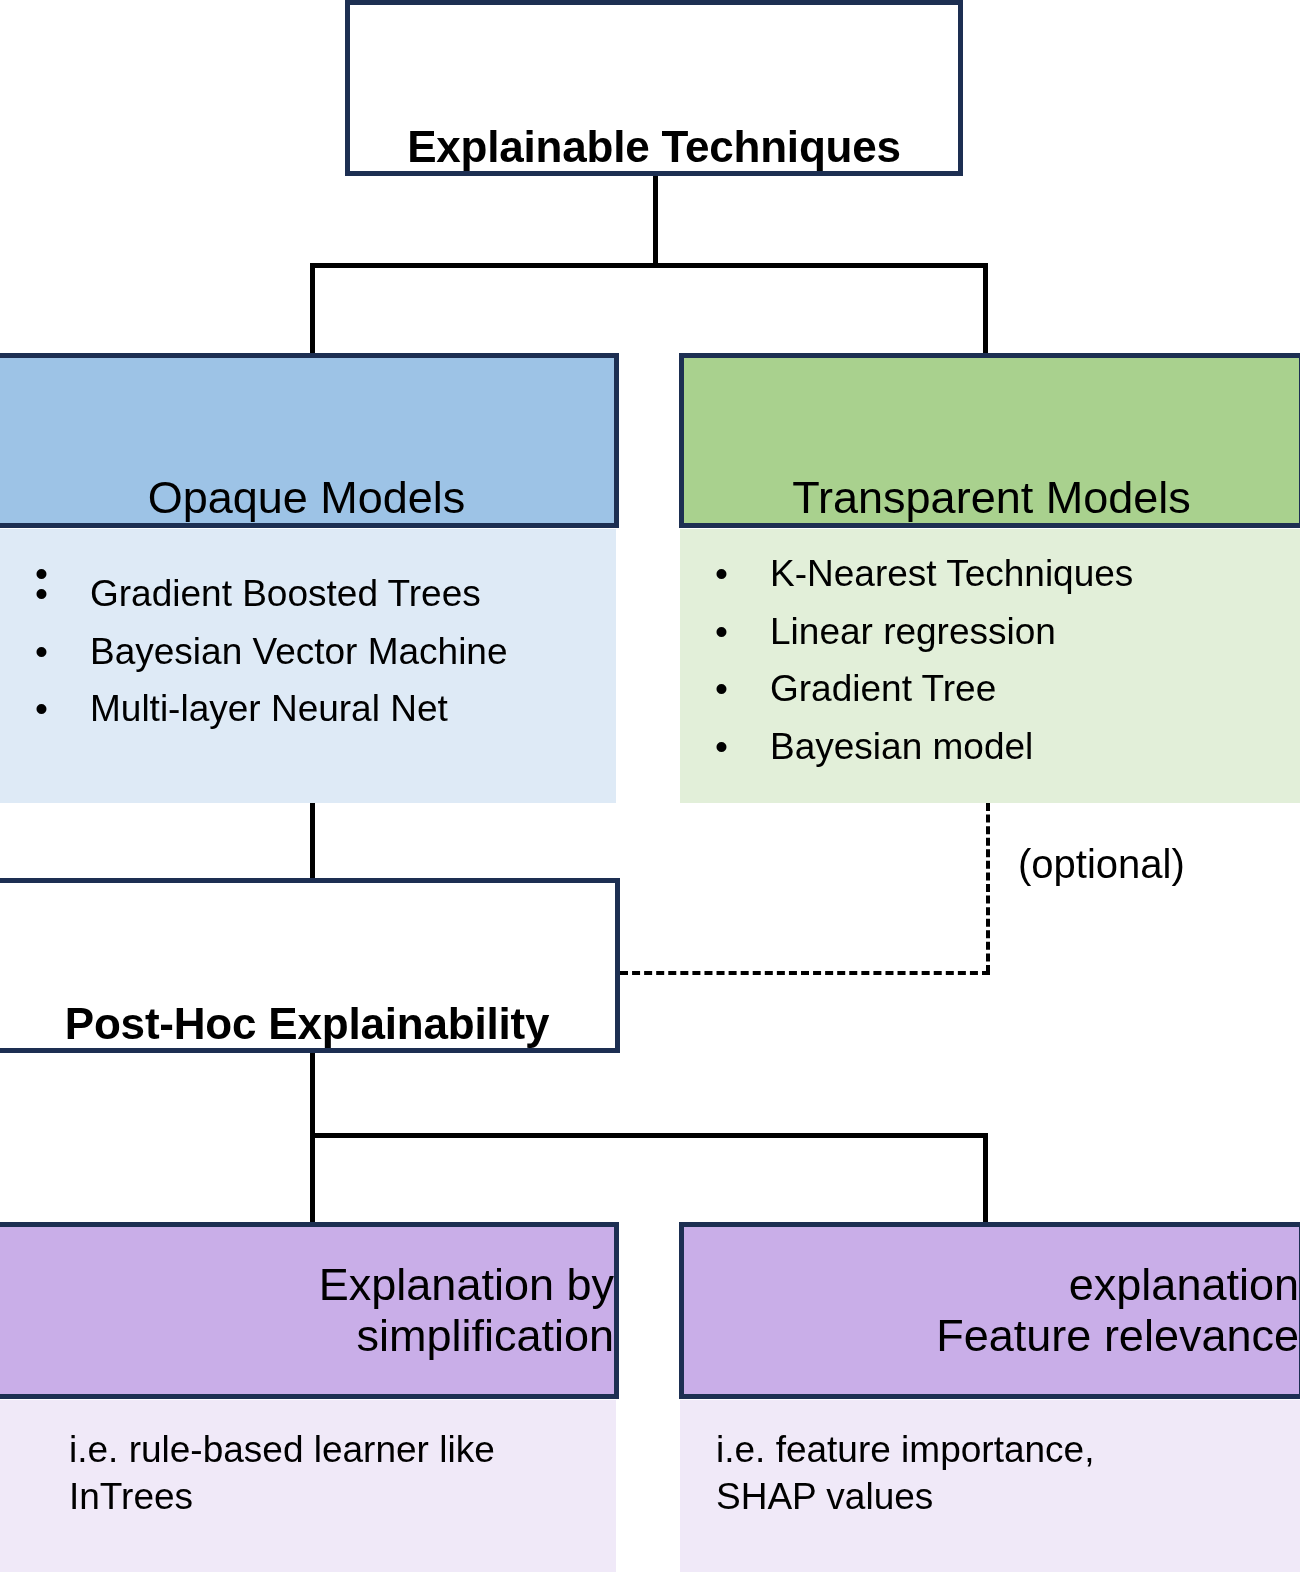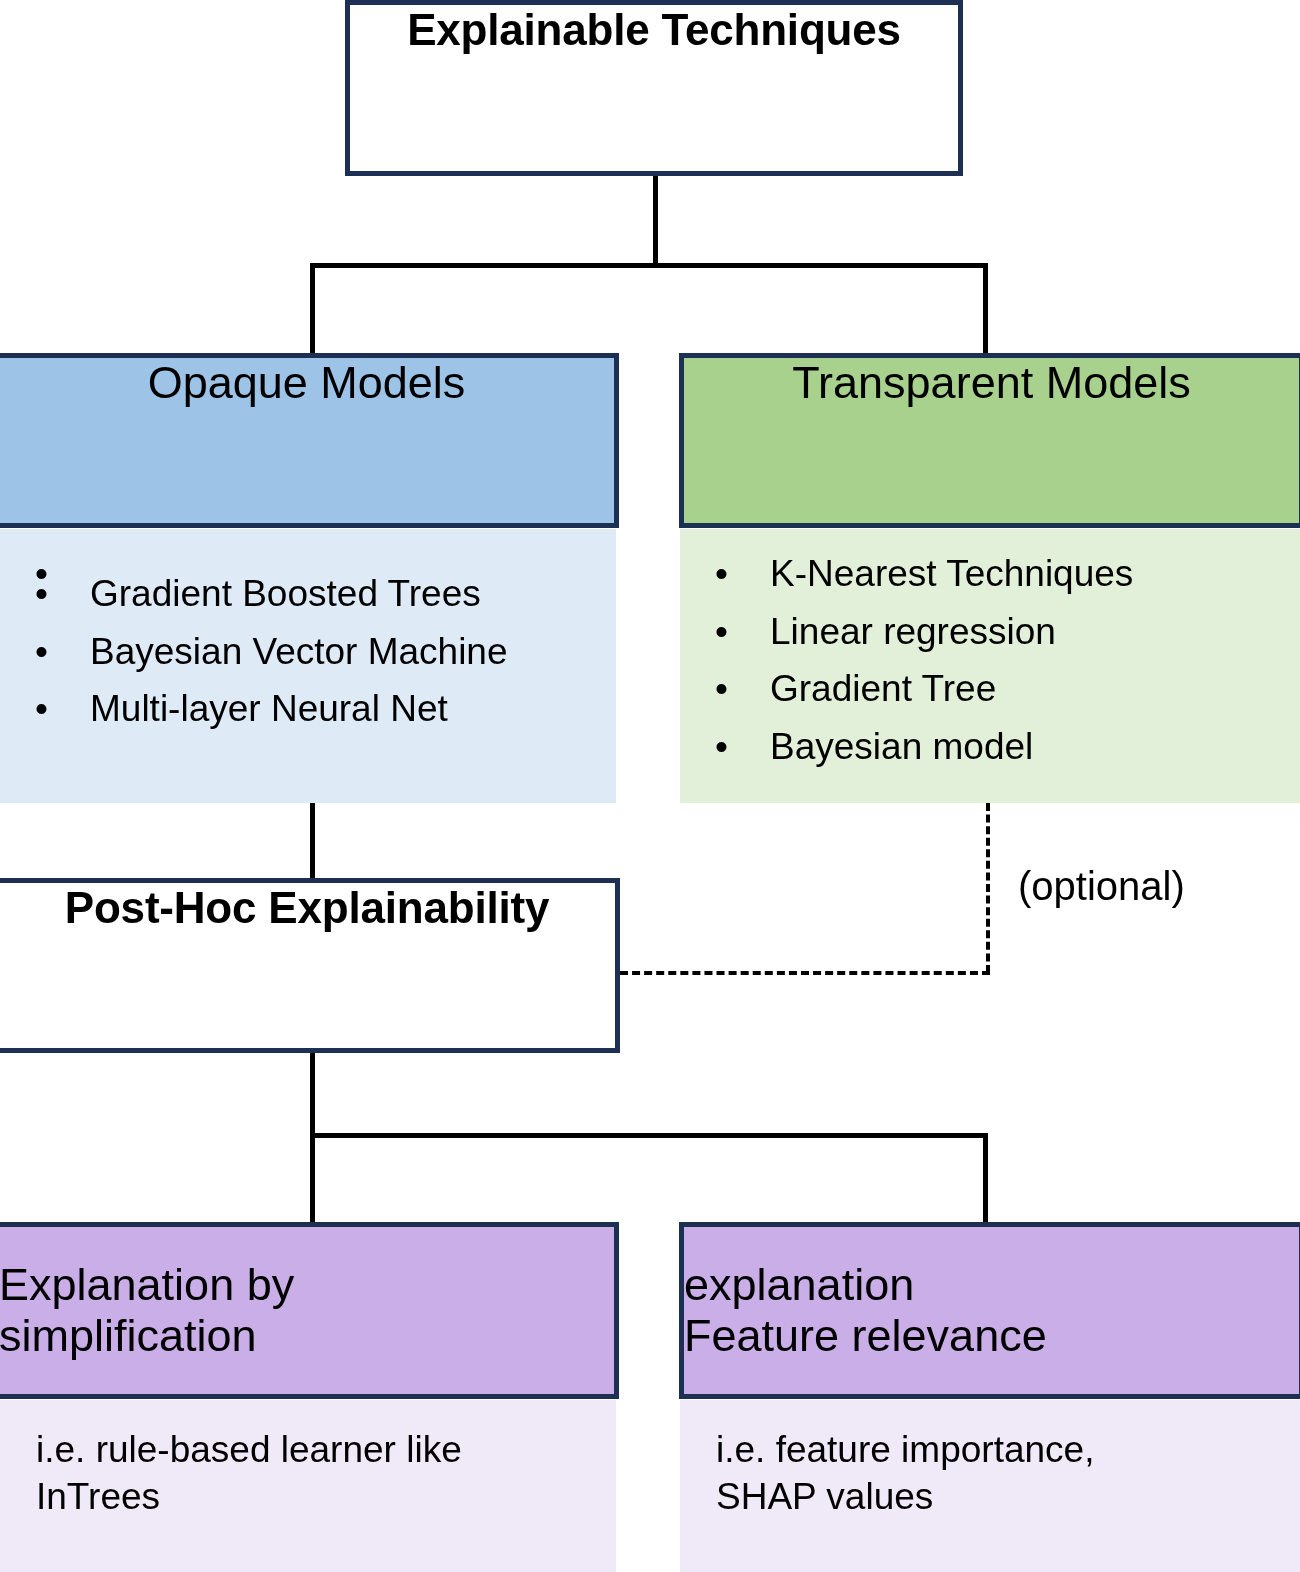--- a/index.html
+++ b/index.html
@@ -19,21 +19,21 @@
     overflow: hidden;
   }
 
   
   .node {
     position: absolute;
     box-sizing: border-box;
     border: 5px solid #1d2f52;
     background: #ffffff;
     display: flex;
-    align-items: flex-start;
+    align-items: flex-end;
     justify-content: center;
     text-align: center;
     color: #000000;
     line-height: 1.12;
   }
 
   .node-title-bold {
     font-weight: bold;
     font-size: 44px;
     letter-spacing: -0.2px;
@@ -133,20 +133,21 @@
     height: 177px;
     background: #c9aee8;
     flex-direction: column;
   }
   #simplification-body {
     left: 0px;
     top: 1400px;
     width: 616px;
     height: 172px;
     background: #f0e9f8;
+    padding-left: 33px;
   }
   #relevance-body {
     left: 680px;
     top: 1400px;
     width: 620px;
     height: 180px;
     background: #f0e9f8;
   }
   .note-text {
     font-size: 37px;
@@ -171,21 +172,21 @@
   }
   .dashed-v {
     position: absolute;
     width: 0;
     border-left: 4px dashed #000000;
   }
 
   #optional-label {
     position: absolute;
     left: 1018px;
-    top: 864px;
+    top: 842px;
     font-size: 40px;
     color: #000000;
     white-space: nowrap;
   }
 </style>
 </head>
 <body>
 
 <div id="canvas">
 

